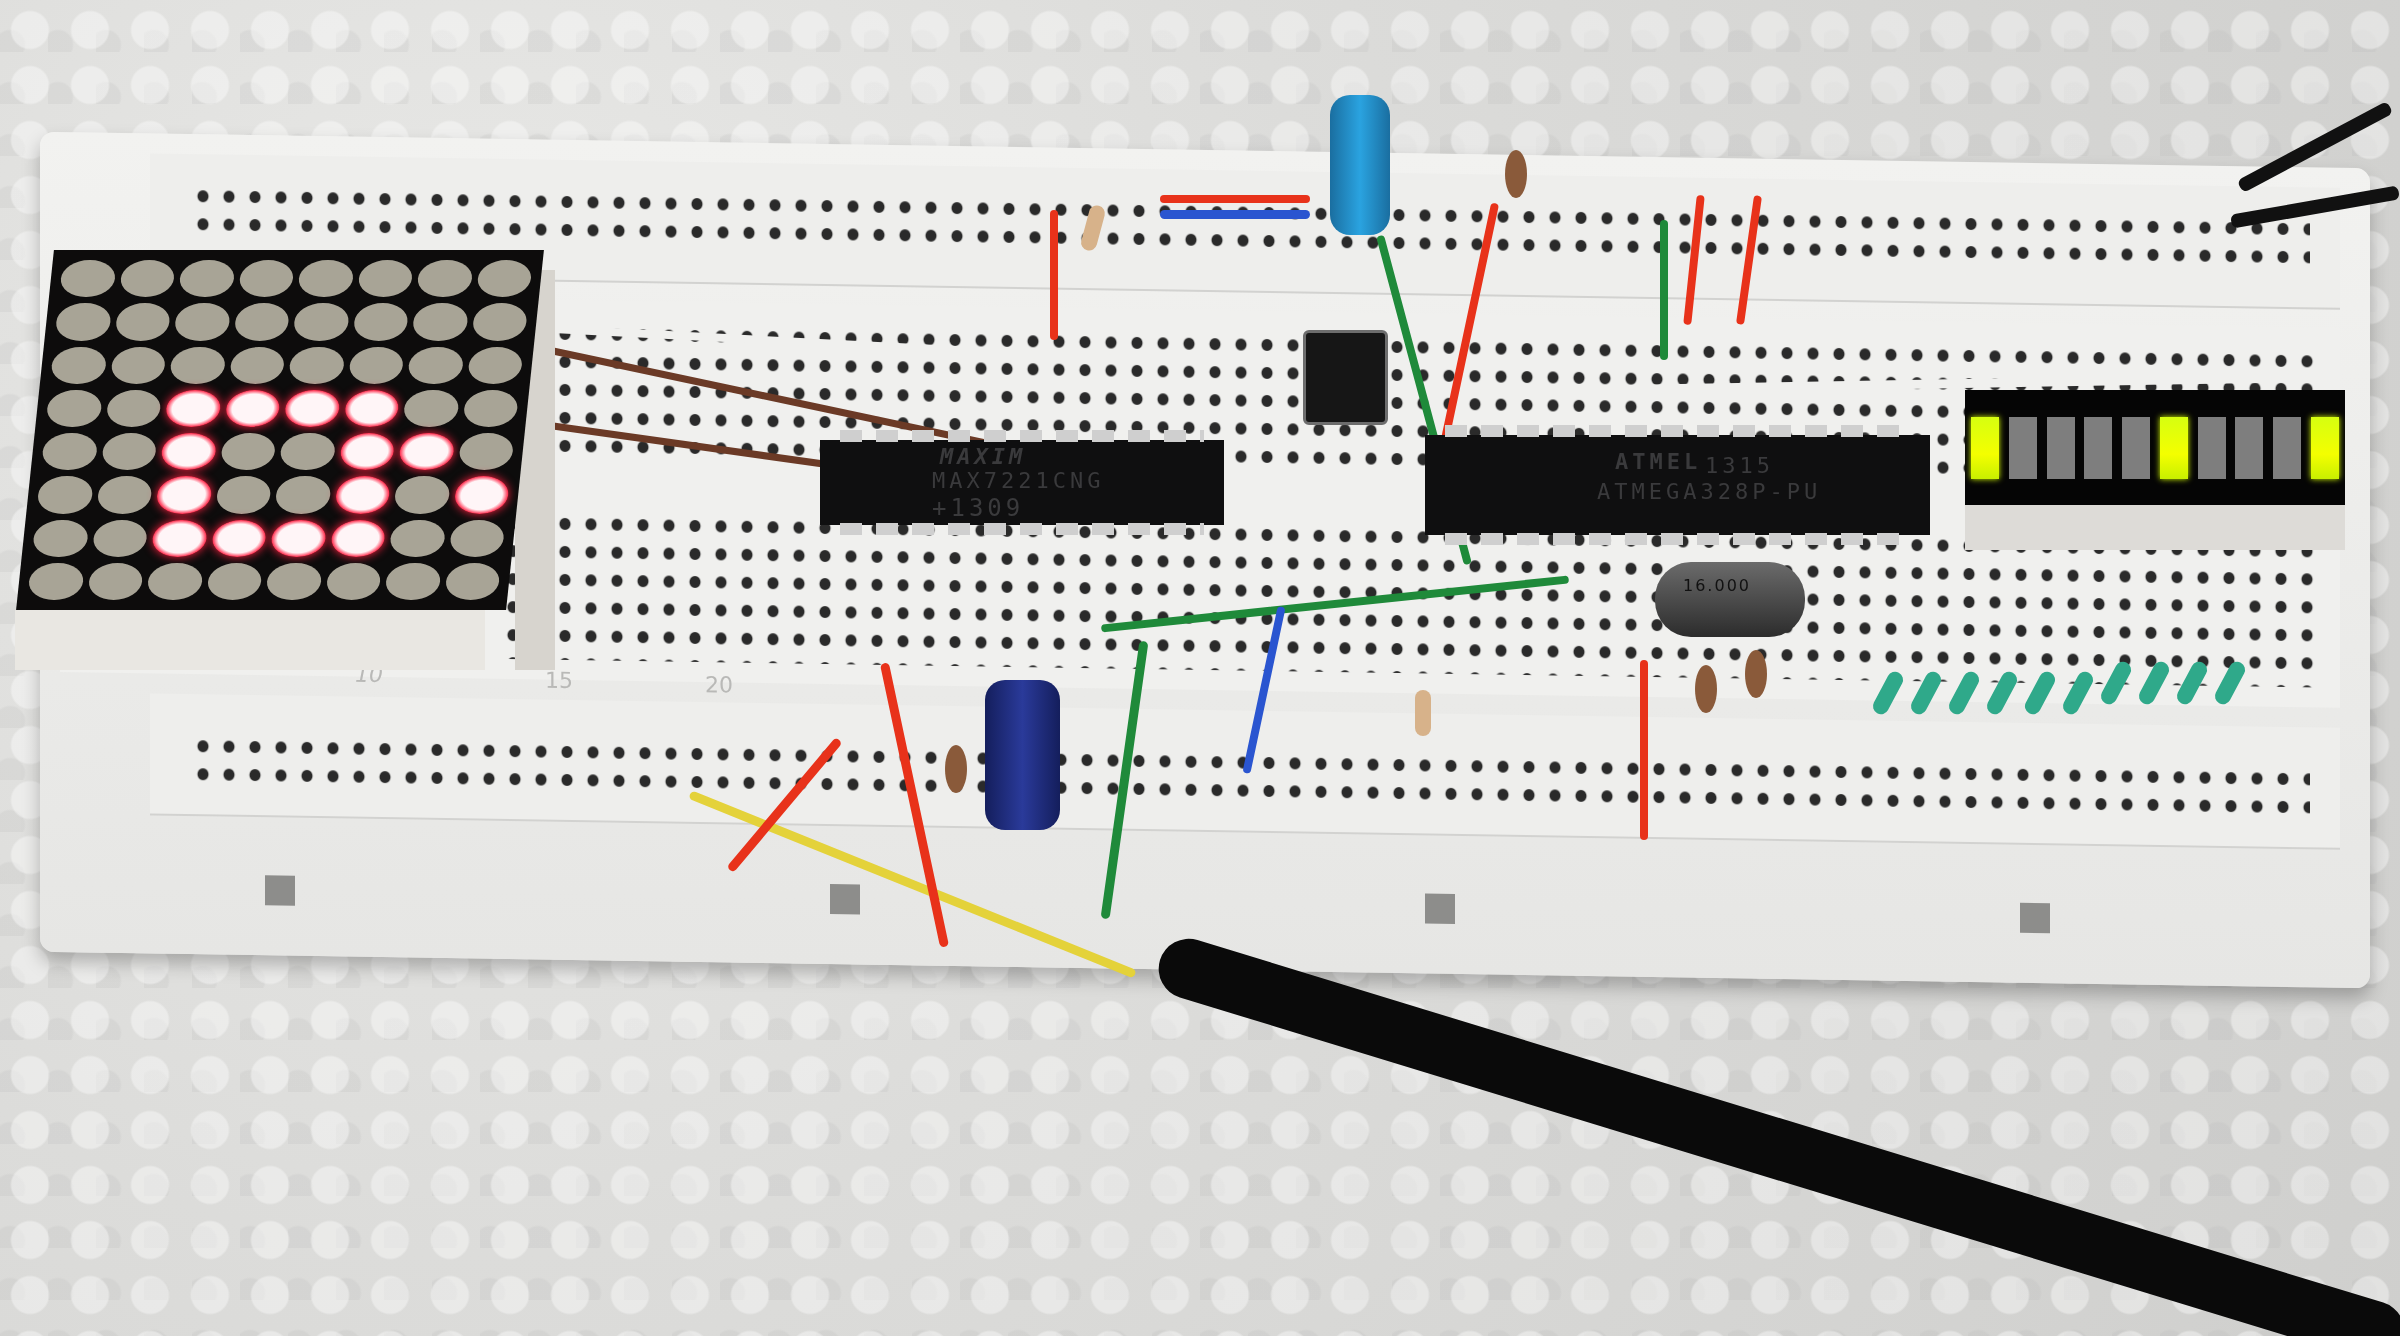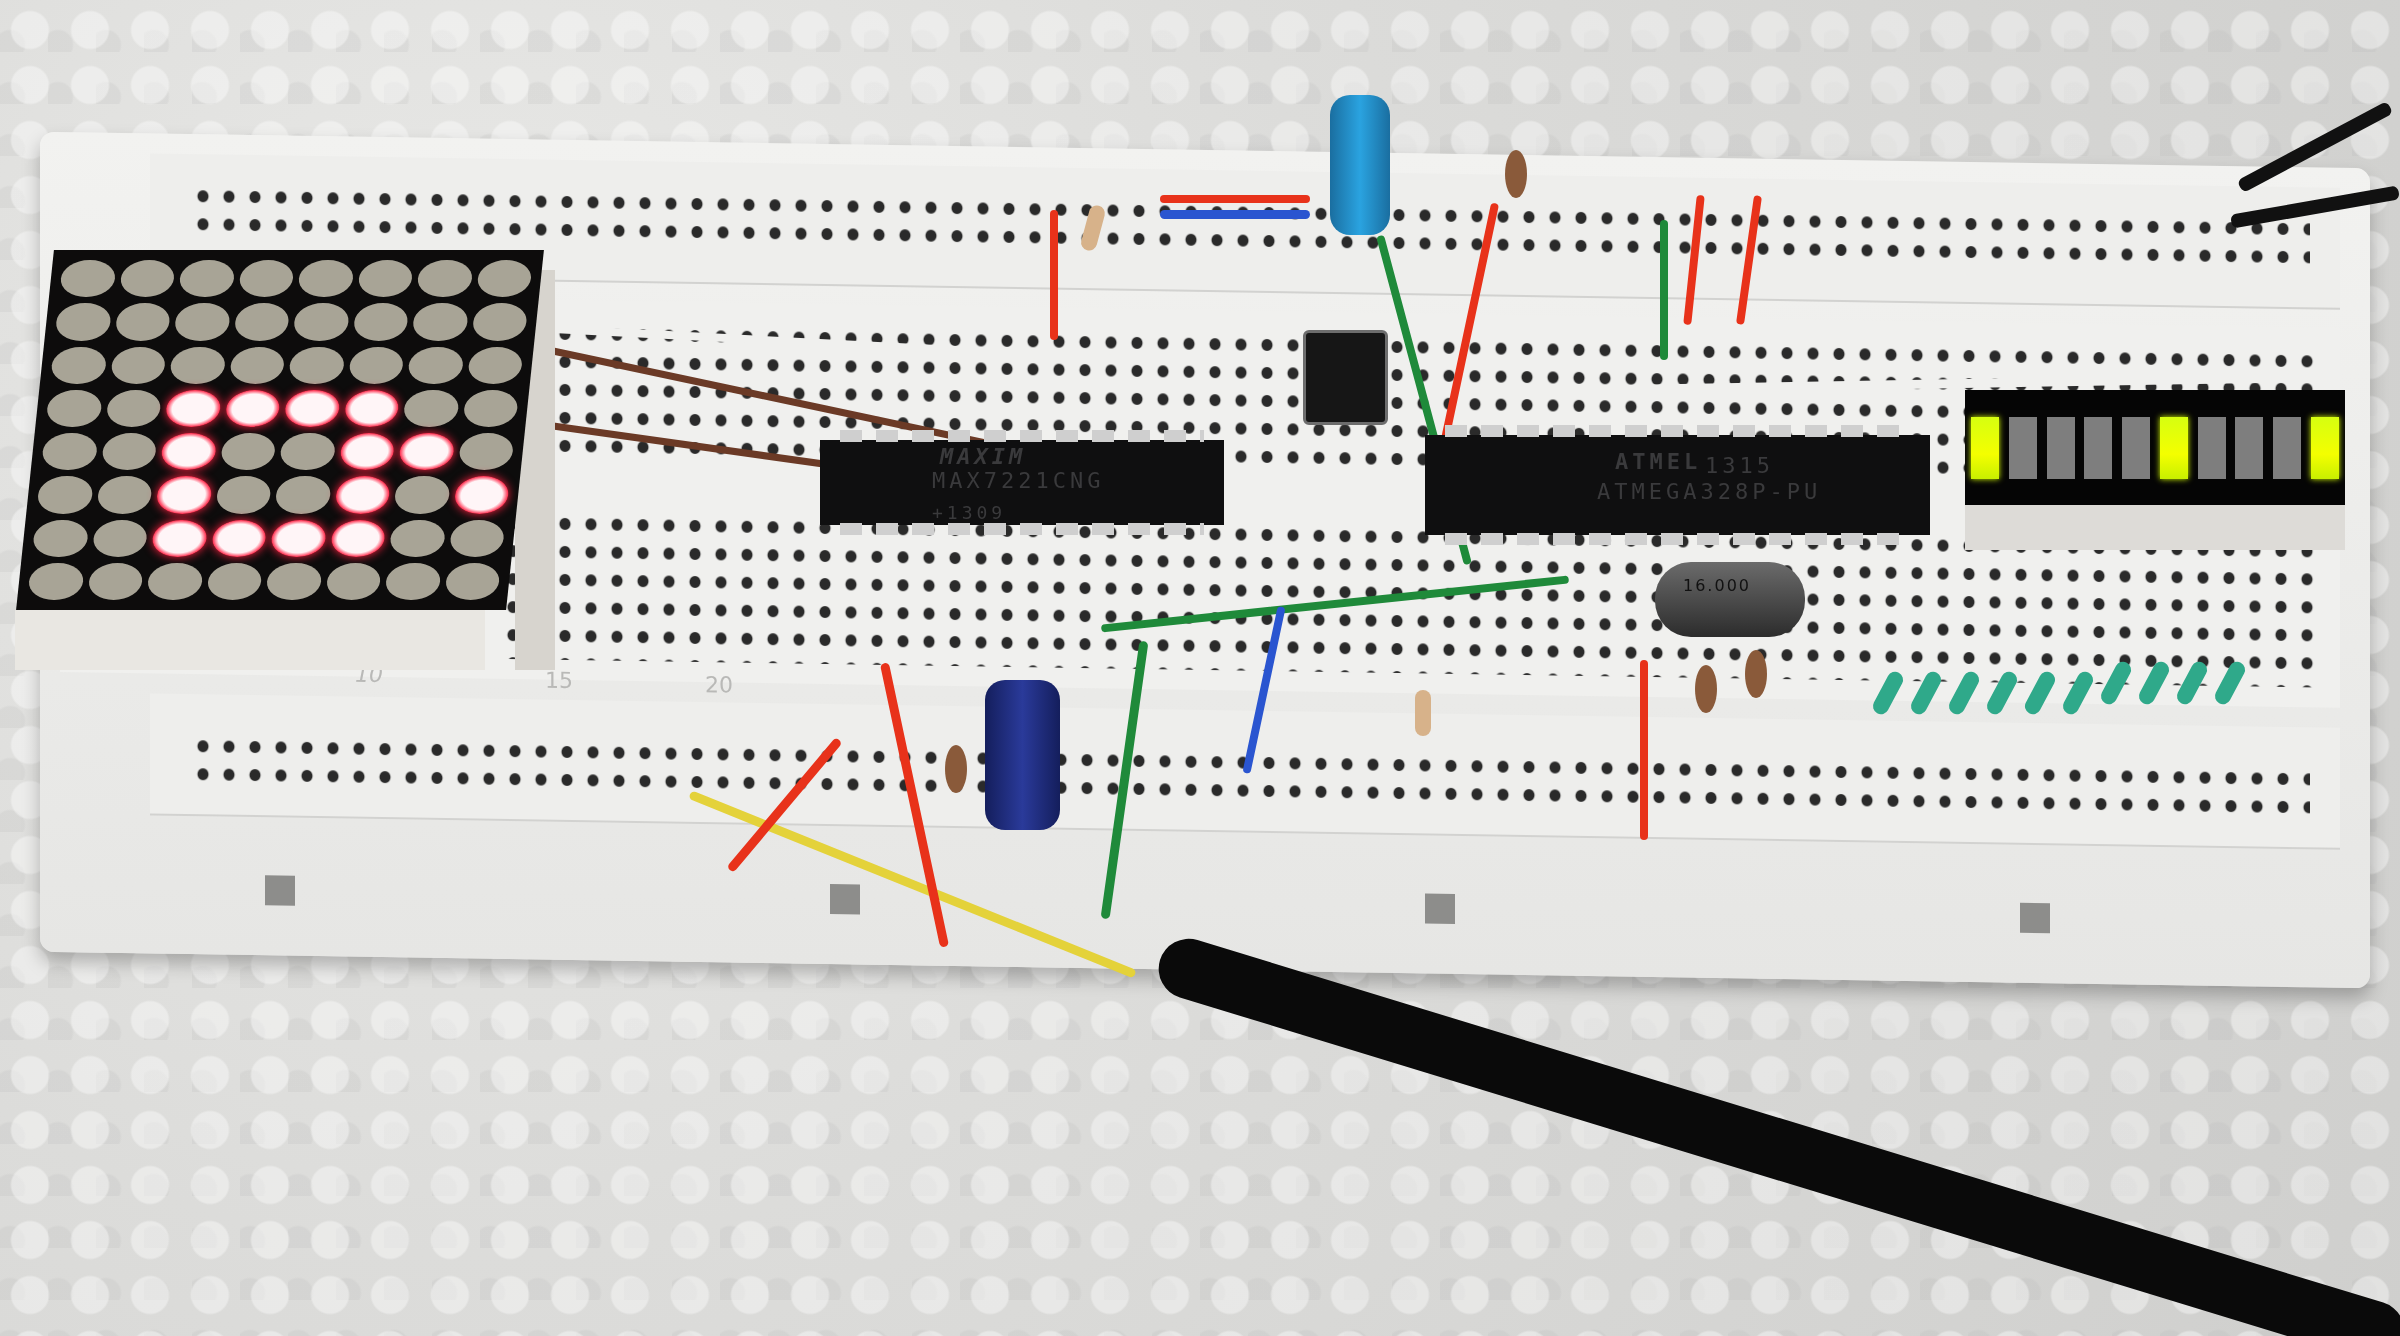--- a/index.html
+++ b/index.html
@@ -172,21 +172,21 @@
       <div class="led"></div>
       <div class="led"></div>
     </div>
   <div class="matrix-base"></div>
 </div>
 
 <div class="chip" style="left:820px;top:440px;width:404px;height:85px;">
   <div class="pins-top"></div>
   <span class="ln" style="left:120px;top:4px;font-style:italic;font-weight:bold;">MAXIM</span>
   <span class="ln" style="left:112px;top:28px;">MAX7221CNG</span>
-  <span class="ln" style="left:112px;top:62px;font-size:18px;">+1309</span>
+  <span class="ln" style="left:112px;top:54px;font-size:24px;">+1309</span>
   <div class="pins-bot"></div>
 </div>
 
 <div class="chip" style="left:1425px;top:435px;width:505px;height:100px;">
   <div class="pins-top"></div>
   <span class="ln" style="left:190px;top:14px;font-weight:bold;">ATMEL</span>
   <span class="ln" style="left:280px;top:18px;text-align:center;">1315</span>
   <span class="ln" style="left:172px;top:44px;">ATMEGA328P-PU</span>
   <div class="pins-bot"></div>
 </div>

